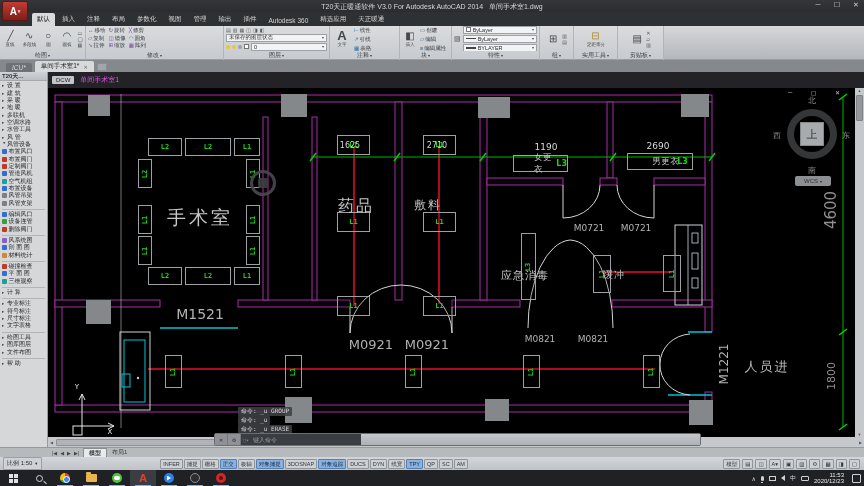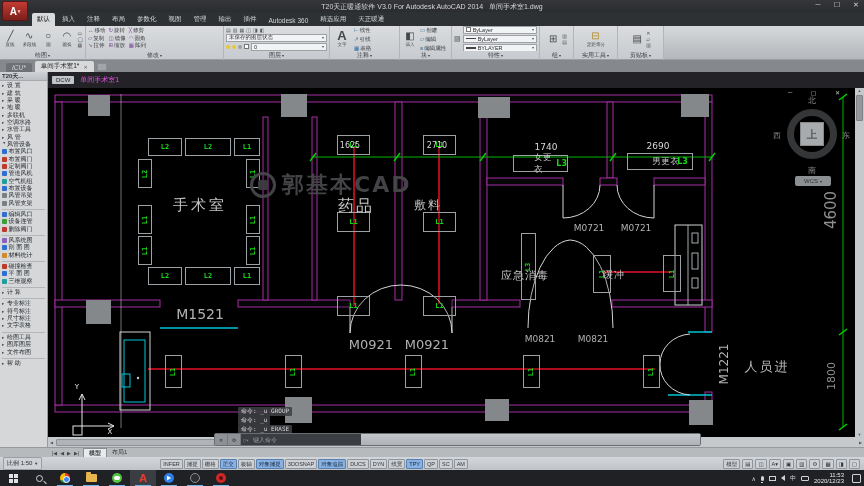--- a/index.html
+++ b/index.html
@@ -851,48 +851,47 @@
 
           <div class="roombox" style="left:465px;top:67px;width:55px;height:17px">
             <span class="rm">女更衣</span>
               <span class="lt">L3</span>
           </div>
           <div class="roombox" style="left:579px;top:65px;width:66px;height:17px">
             <span class="rm">男更衣</span>
               <span class="lt">L3</span>
           </div>
 
-          <div class="clabel" style="left:152px;top:117px;font-size:15px;letter-spacing:3px">手术室</div>
+          <div class="clabel" style="left:152px;top:130px;font-size:19px;letter-spacing:3px">手术室</div>
           <div class="clabel" style="left:308px;top:118px;font-size:16px;letter-spacing:2px">药品</div>
           <div class="clabel" style="left:380px;top:117px;font-size:12px;letter-spacing:2px">敷料</div>
           <div class="clabel" style="left:477px;top:187px;font-size:11px;letter-spacing:1px">应急消毒</div>
           <div class="clabel" style="left:566px;top:187px;font-size:10px;letter-spacing:1px">缓冲</div>
           <div class="clabel" style="left:719px;top:279px;font-size:13px;letter-spacing:2px;color:#b8b8b8">人员进</div>
 
           <div class="clabel dlabel" style="left:152px;top:226px;font-size:14px">M1521</div>
           <div class="clabel dlabel" style="left:323px;top:256px;font-size:13px">M0921</div>
           <div class="clabel dlabel" style="left:379px;top:256px;font-size:13px">M0921</div>
           <div class="clabel dlabel" style="left:541px;top:140px;font-size:9px">M0721</div>
           <div class="clabel dlabel" style="left:588px;top:140px;font-size:9px">M0721</div>
           <div class="clabel dlabel" style="left:492px;top:251px;font-size:9px">M0821</div>
           <div class="clabel dlabel" style="left:545px;top:251px;font-size:9px">M0821</div>
           <div class="clabel dlabel rot" style="left:676px;top:276px;font-size:12px">M1221</div>
 
           <div class="clabel dim" style="left:302px;top:57px;font-size:8px">1625</div>
           <div class="clabel dim" style="left:389px;top:57px;font-size:8px">2710</div>
-          <div class="clabel dim" style="left:498px;top:59px;font-size:9px">1740</div>
+          <div class="clabel dim" style="left:498px;top:59px;font-size:9px">1190</div>
           <div class="clabel dim" style="left:610px;top:58px;font-size:9px">2690</div>
           <div class="clabel dimgray rot" style="left:783px;top:122px;font-size:15px">4600</div>
           <div class="clabel dimgray rot" style="left:783px;top:288px;font-size:11px">1800</div>
 
           <div id="watermark">
             <div id="wm-circle">
                 <i></i>
               </div>
-            <div id="wm-text">郭基本CAD</div>
           </div>
 
           <div class="clabel" style="left:29px;top:299px;font-size:7px;color:#e6e6e6">Y</div>
           <div class="clabel" style="left:62px;top:344px;font-size:7px;color:#e6e6e6">X</div>
 
           <div id="vc-ring"></div>
           <div id="vc-face">上</div>
           <div class="vc-lab" style="left:764px;top:12px">北</div>
           <div class="vc-lab" style="left:764px;top:82px">南</div>
           <div class="vc-lab" style="left:729px;top:47px">西</div>

